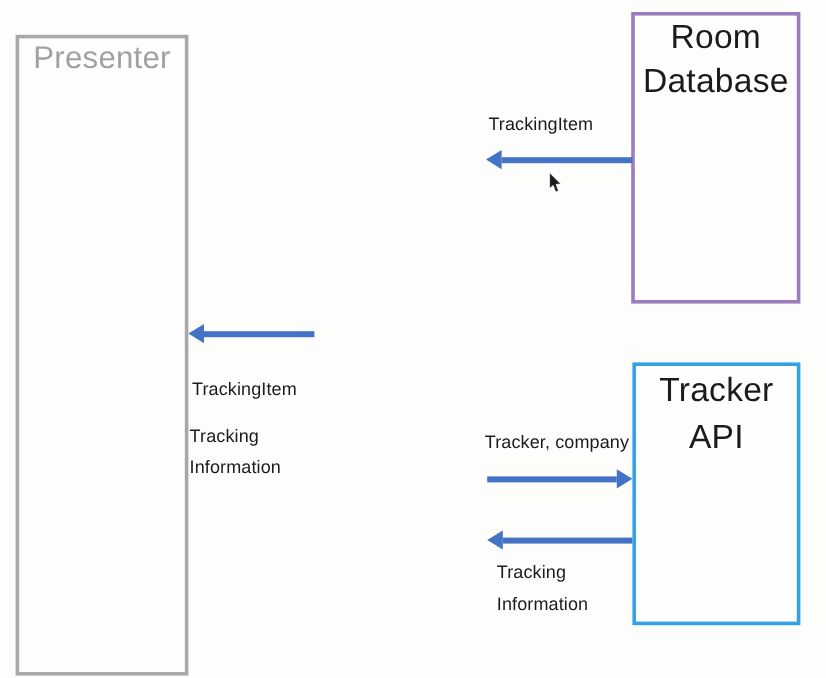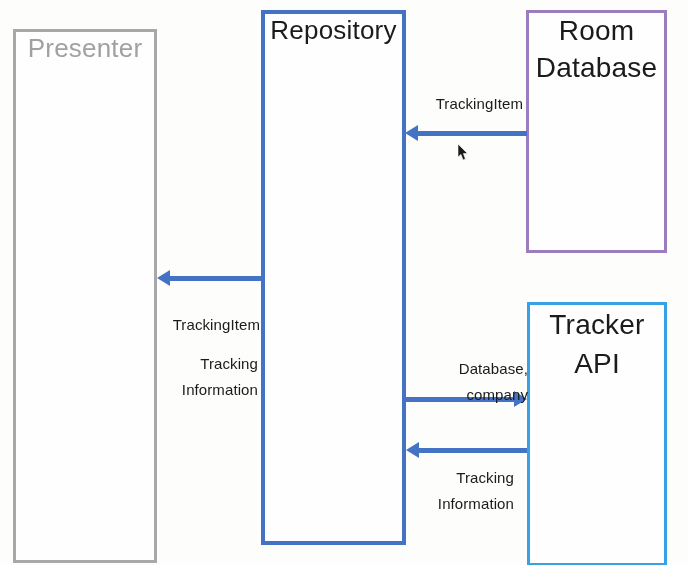--- a/index.html
+++ b/index.html
@@ -40,21 +40,21 @@
     left: 261px; top: 10px; width: 145px; height: 535px;
     border: 4px solid #4472c4;
   }
   .node-repository .node-label { font-size: 26px; line-height: 1.25; }
   .node-room-database {
     left: 526px; top: 10px; width: 141px; height: 243px;
     border: 3px solid #9b7dbe;
   }
   .node-room-database .node-label { font-size: 28px; line-height: 1.32; }
   .node-tracker-api {
-    left: 527px; top: 302px; width: 140px; height: 264px;
+    left: 527px; top: 302px; width: 140px; height: 219px;
     border: 3px solid #36a2e4;
   }
   .node-tracker-api .node-label {
     font-size: 28px; line-height: 1.4;
     max-width: 112px; margin: 0 auto;
   }
 
   
   .arrow {
     position: absolute;
@@ -78,21 +78,21 @@
   .arrow-room-to-repo   { left: 405px; top: 125px; width: 122px; }
   .arrow-repo-to-presenter { left: 157px; top: 270px; width: 105px; }
   .arrow-repo-to-tracker { left: 406px; top: 391px; width: 121px; }
   .arrow-tracker-to-repo { left: 406px; top: 442px; width: 121px; }
 
   
   .edge-label {
     position: absolute;
     color: #1b1b1b;
     font-size: 15px;
-    text-align: right;
+    text-align: left;
     line-height: 1.7;
     letter-spacing: 0.1px;
   }
   .lbl-room-to-repo     { left: 407px; top: 91px;  width: 116px; }
   .lbl-presenter-item   { left: 160px; top: 312px; width: 100px; }
   .lbl-presenter-info   { left: 158px; top: 351px; width: 100px; }
   .lbl-invoice-company  { left: 404px; top: 356px; width: 124px; }
   .lbl-tracking-info    { left: 414px; top: 465px; width: 100px; }
 
   
@@ -104,23 +104,20 @@
 </style>
 </head>
 <body>
 
 <div class="stage">
 
   <div class="node node-presenter">
     <div class="node-label">Presenter</div>
   </div>
 
-  <div class="node node-repository">
-    <div class="node-label">Repository</div>
-  </div>
 
   <div class="node node-room-database">
     <div class="node-label">Room Database</div>
   </div>
 
   <div class="node node-tracker-api">
     <div class="node-label">Tracker API</div>
   </div>
 
   <div class="arrow arrow-room-to-repo">
@@ -142,21 +139,21 @@
     <div class="head-left"></div>
     <div class="shaft"></div>
   </div>
 
   <div class="edge-label lbl-room-to-repo">TrackingItem</div>
 
   <div class="edge-label lbl-presenter-item">TrackingItem</div>
 
   <div class="edge-label lbl-presenter-info">Tracking Information</div>
 
-  <div class="edge-label lbl-invoice-company">Database, company</div>
+  <div class="edge-label lbl-invoice-company">Tracker, company</div>
 
   <div class="edge-label lbl-tracking-info">Tracking Information</div>
 
   <svg class="mouse-cursor" viewBox="0 0 12 17" xmlns="http://www.w3.org/2000/svg">
     <polygon points="1,0 1,13 4,10.5 6,16 8.4,15 6.4,9.6 10.4,9.4" fill="#1b1b1b" stroke="#fdfdfc" stroke-width="0.6"></polygon>
   </svg>
 
 </div>
 
 </body></html>

